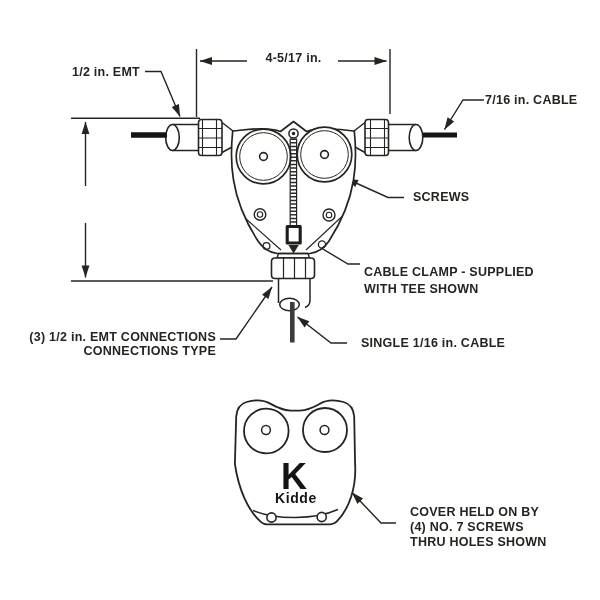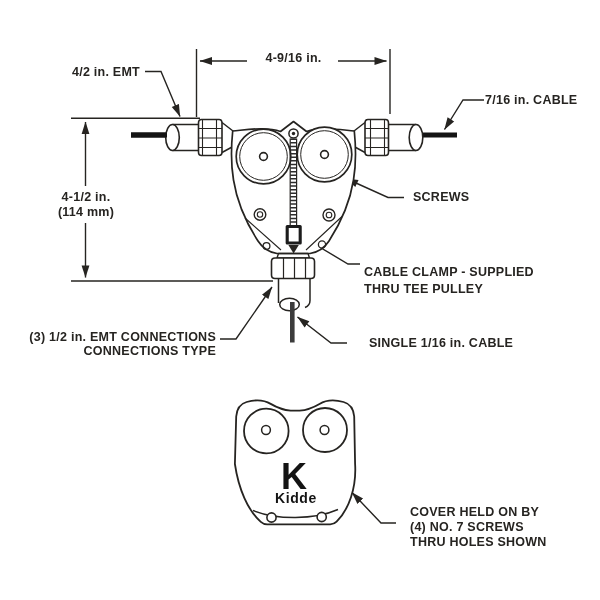--- a/index.html
+++ b/index.html
@@ -181,46 +181,42 @@
       </g>
       <g>
         <circle cx="325" cy="430" r="22" stroke-width="1.8"></circle>
         <circle cx="324.5" cy="430" r="4.4" stroke-width="1.5"></circle>
       </g>
       <circle cx="271.5" cy="517.5" r="4.6" stroke-width="1.6" fill="#ffffff"></circle>
       <circle cx="321.7" cy="517" r="4.6" stroke-width="1.6" fill="#ffffff"></circle>
     </g>
   </svg>
 
-  <div class="lbl right" style="right:460px;top:65px">4/2 in. EMT</div>
+  <div class="lbl right" style="right:460px;top:65px">1/2 in. EMT</div>
 
   <div class="lbl center lh15" style="left:233px;top:51px;width:121px">
-    <div>4-9/16 in.</div>
+    <div>4-5/17 in.</div>
   </div>
 
   <div class="lbl" style="left:485px;top:93px">7/16 in. CABLE</div>
 
-  <div class="lbl center lh15" style="left:36px;top:190px;width:100px">
-    <div>4-1/2 in.</div>
-    <div>(114 mm)</div>
-  </div>
 
   <div class="lbl" style="left:413px;top:190px">SCREWS</div>
 
   <div class="lbl lh17" style="left:364px;top:264px">
     <div>CABLE CLAMP - SUPPLIED</div>
-    <div>THRU TEE PULLEY</div>
+    <div>WITH TEE SHOWN</div>
   </div>
 
   <div class="lbl right" style="right:384px;top:330px">
     <div>(3) 1/2 in. EMT CONNECTIONS</div>
     <div>CONNECTIONS TYPE</div>
   </div>
 
-  <div class="lbl" style="left:369px;top:336px">SINGLE 1/16 in. CABLE</div>
+  <div class="lbl" style="left:361px;top:336px">SINGLE 1/16 in. CABLE</div>
 
   <div class="logo">
     <span class="k">K</span>
     <span class="kidde">Kidde</span>
   </div>
 
   <div class="lbl lh15" style="left:410px;top:505px">
     <div>COVER HELD ON BY</div>
     <div>(4) NO. 7 SCREWS</div>
     <div>THRU HOLES SHOWN</div>

